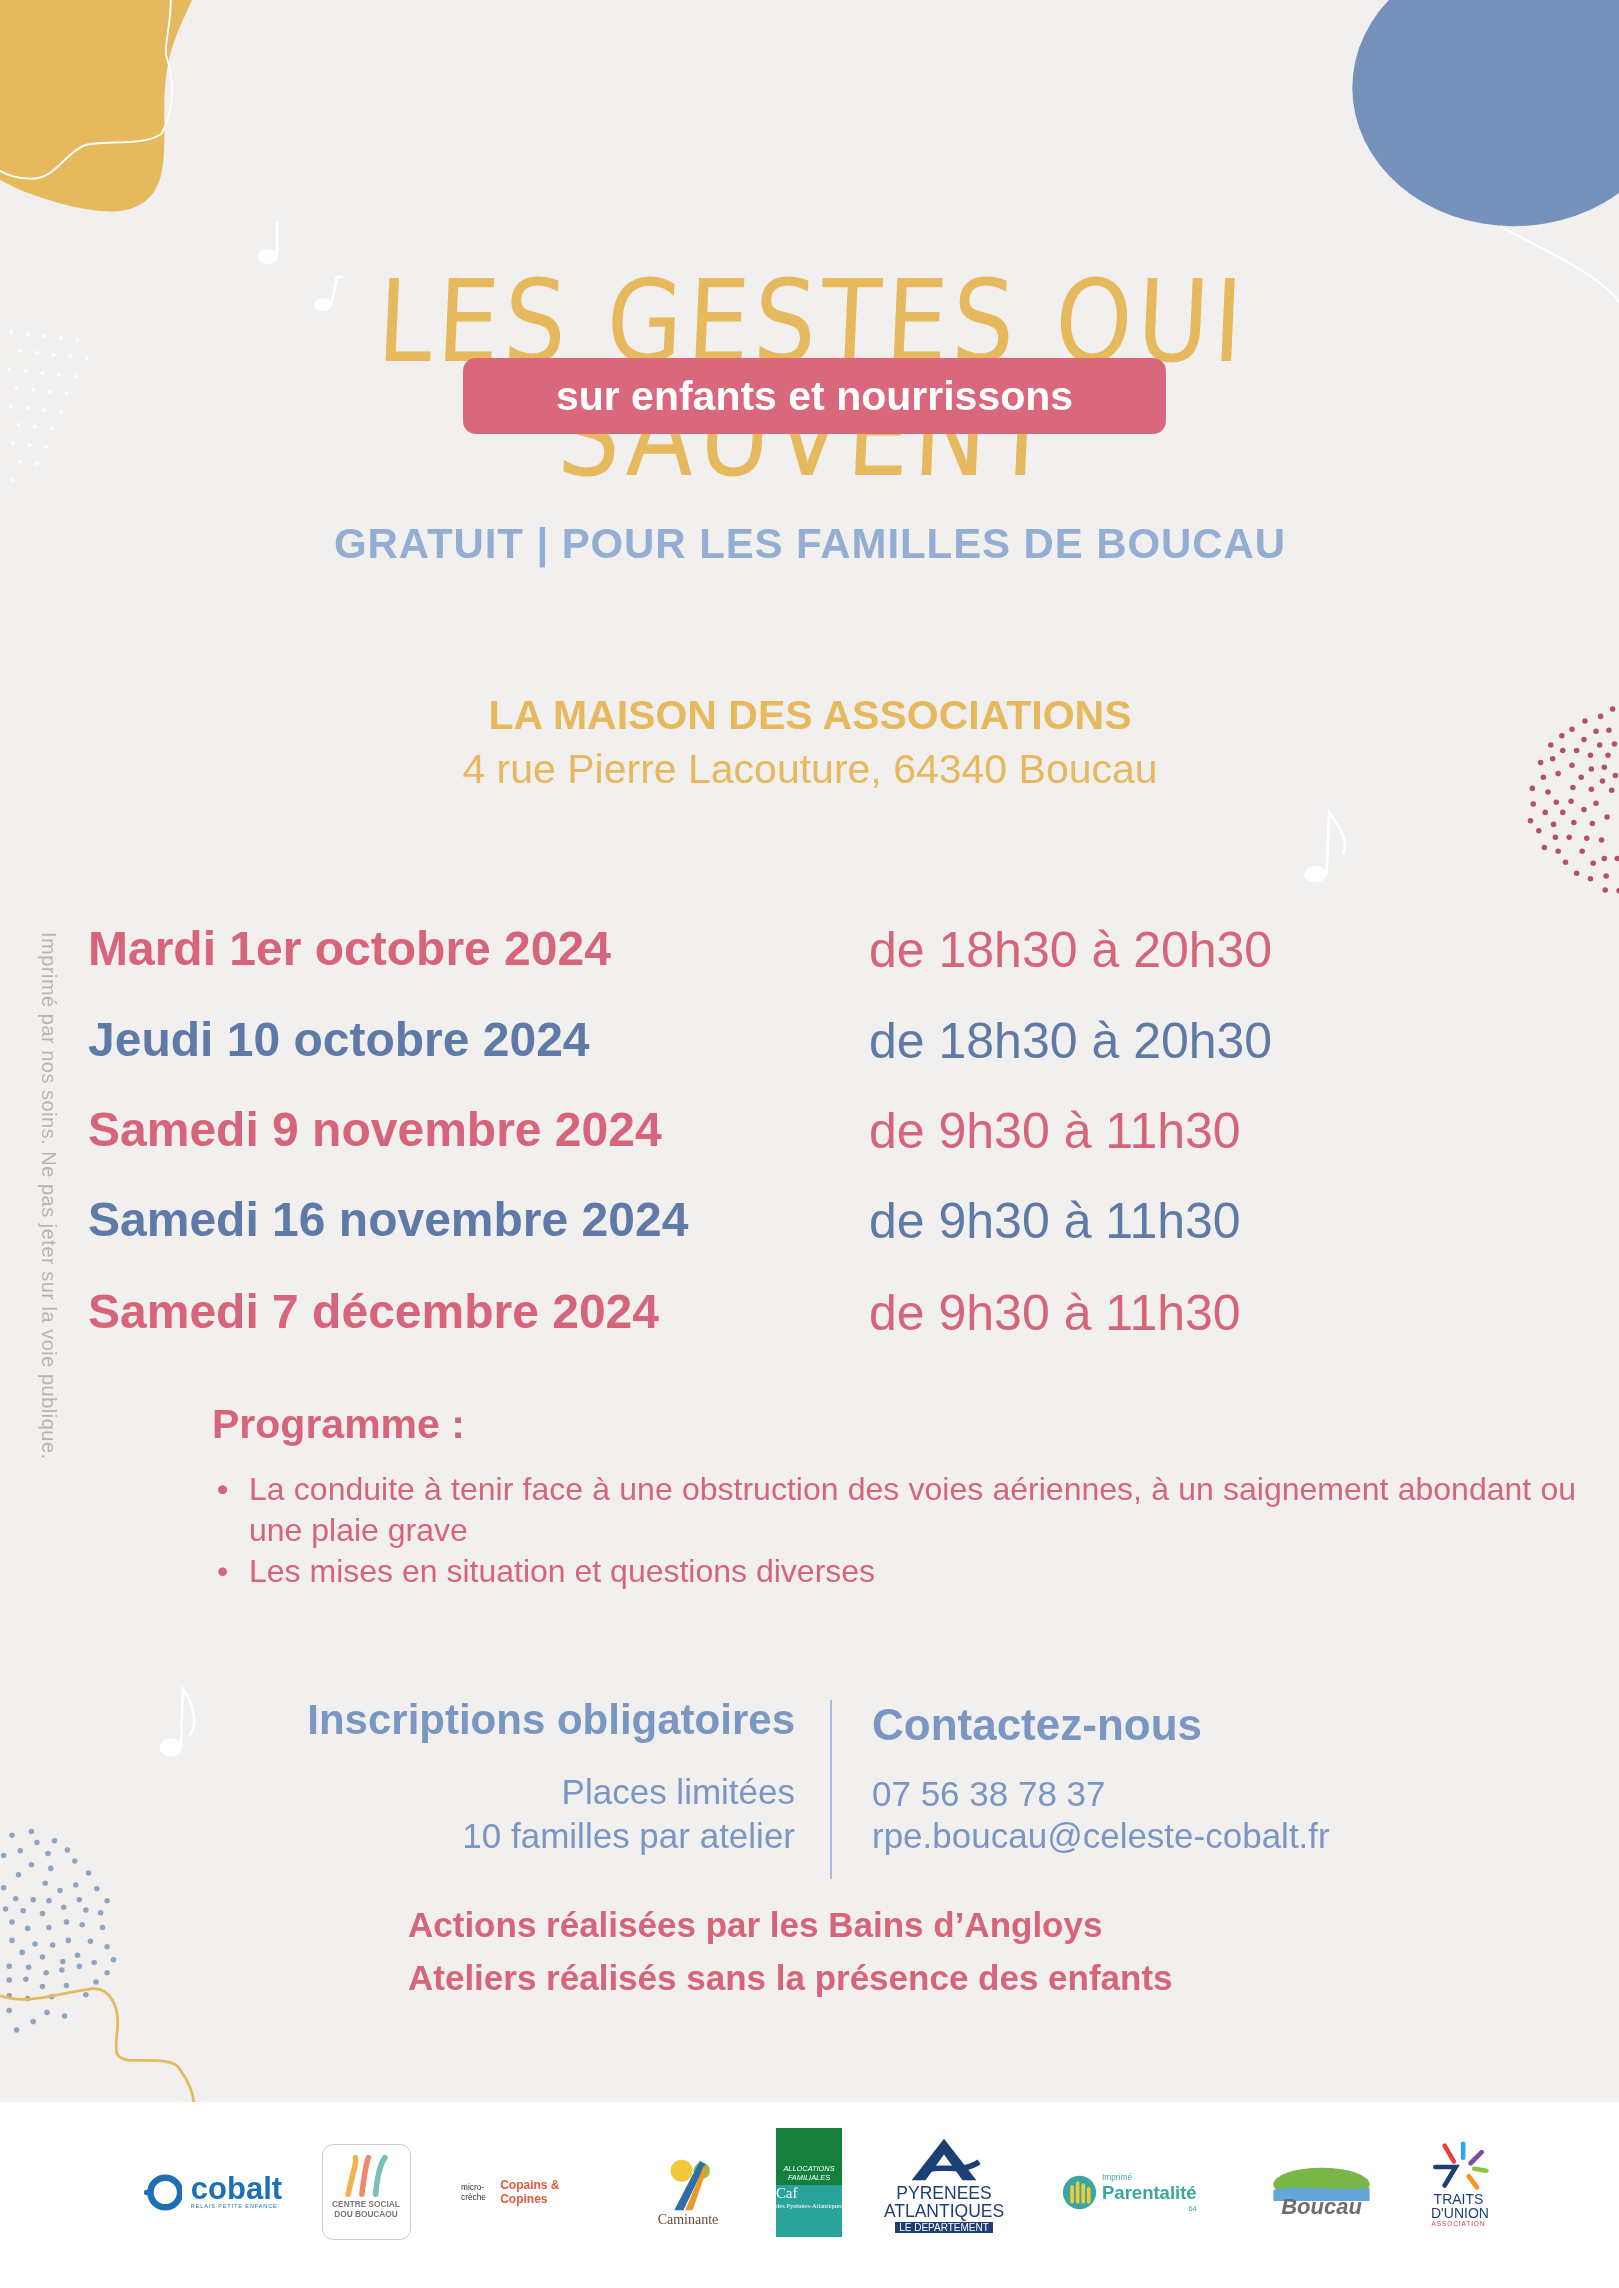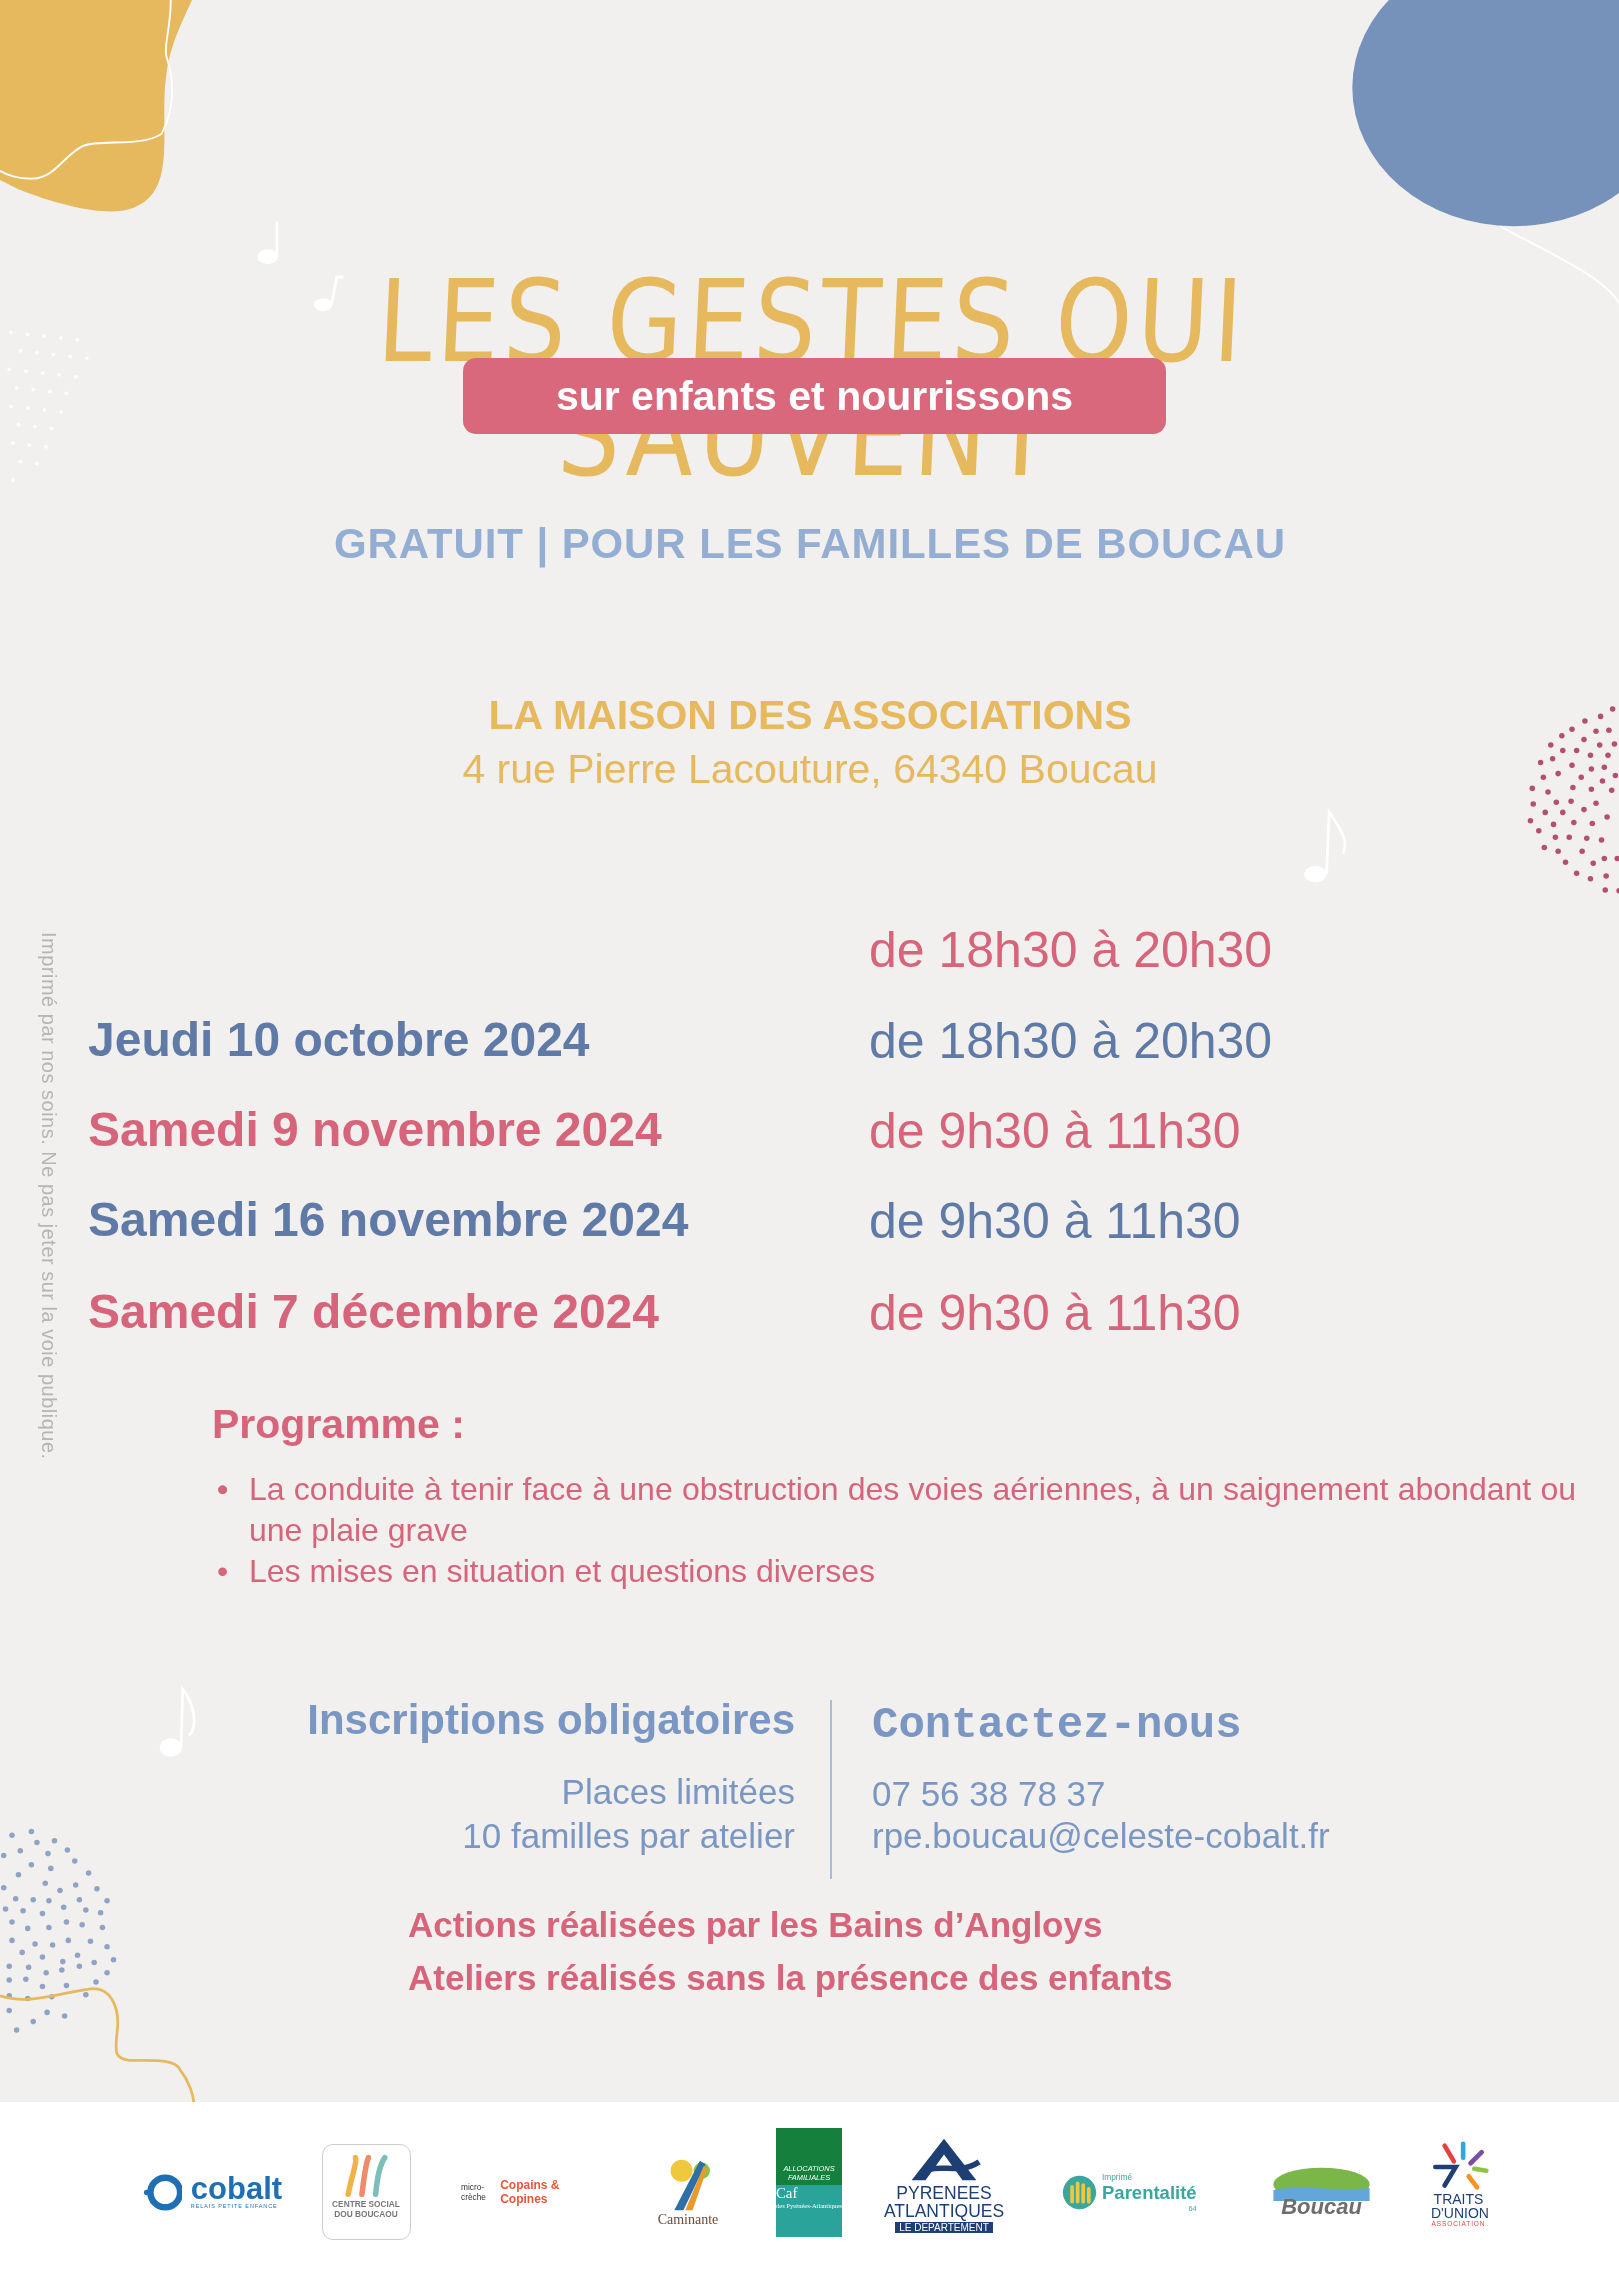--- a/index.html
+++ b/index.html
@@ -26,21 +26,21 @@
   .pink { color:#d6647a; }
   .blue { color:#5f7aa6; }
   .prog-title { position:absolute; left:212px; top:1401px; font-weight:bold; font-size:41px; color:#d6647a; }
   .prog-list { position:absolute; left:217px; top:1469px; width:1359px; margin:0; padding:0; list-style:none;
                color:#d6647a; font-size:32px; line-height:41px; }
   .prog-list li { position:relative; padding-left:32px; text-align:justify; }
   .prog-list li .bullet { position:absolute; left:0; top:0; }
   .insc-title { position:absolute; right:825px; top:1696px; font-weight:bold; font-size:42px; color:#7a96c2; }
   .insc-line { position:absolute; right:825px; font-size:35px; color:#7a96c2; }
   .divider { position:absolute; left:830px; top:1700px; width:1.8px; height:179px; background:#a9bcd9; }
-  .contact-title { position:absolute; left:872px; top:1700px; font-weight:bold; font-size:44px; color:#7a96c2;font-family:Liberation Mono, monospace; }
+  .contact-title { position:absolute; left:872px; top:1700px; font-weight:bold; font-size:44px; color:#7a96c2; }
   .contact-line { position:absolute; left:872px; font-size:35px; color:#7a96c2; }
   .note { position:absolute; left:408px; font-weight:bold; font-size:35px; color:#d6647a; }
   .vert { position:absolute; left:37px; top:932px; width:572px; transform-origin:0 0; transform:translate(23px,0) rotate(90deg);
           font-size:20px; color:#b7b4b2; white-space:nowrap; letter-spacing:0.5px; }
   .logo { position:absolute; top:2132px; height:120px; display:flex; align-items:center; justify-content:center; }
   .logo-text { font-weight:bold; }
 </style>
 </head>
 <body>
 
@@ -241,20 +241,21 @@
 
   <div class="banner">sur enfants et nourrissons</div>
 
   <div class="gratuit">GRATUIT | POUR LES FAMILLES DE BOUCAU</div>
 
   <div class="venue">LA MAISON DES ASSOCIATIONS</div>
   <div class="address">4 rue Pierre Lacouture, 64340 Boucau</div>
 
   <div>
     <div class="row" style="top:921px">
+      <span class="date pink">Mardi 1er octobre 2024</span>
       <span class="time pink">de 18h30 à 20h30</span>
     </div>
     <div class="row" style="top:1012px">
       <span class="date blue">Jeudi 10 octobre 2024</span>
       <span class="time blue">de 18h30 à 20h30</span>
     </div>
     <div class="row" style="top:1102px">
       <span class="date pink">Samedi 9 novembre 2024</span>
       <span class="time pink">de 9h30 à 11h30</span>
     </div>

